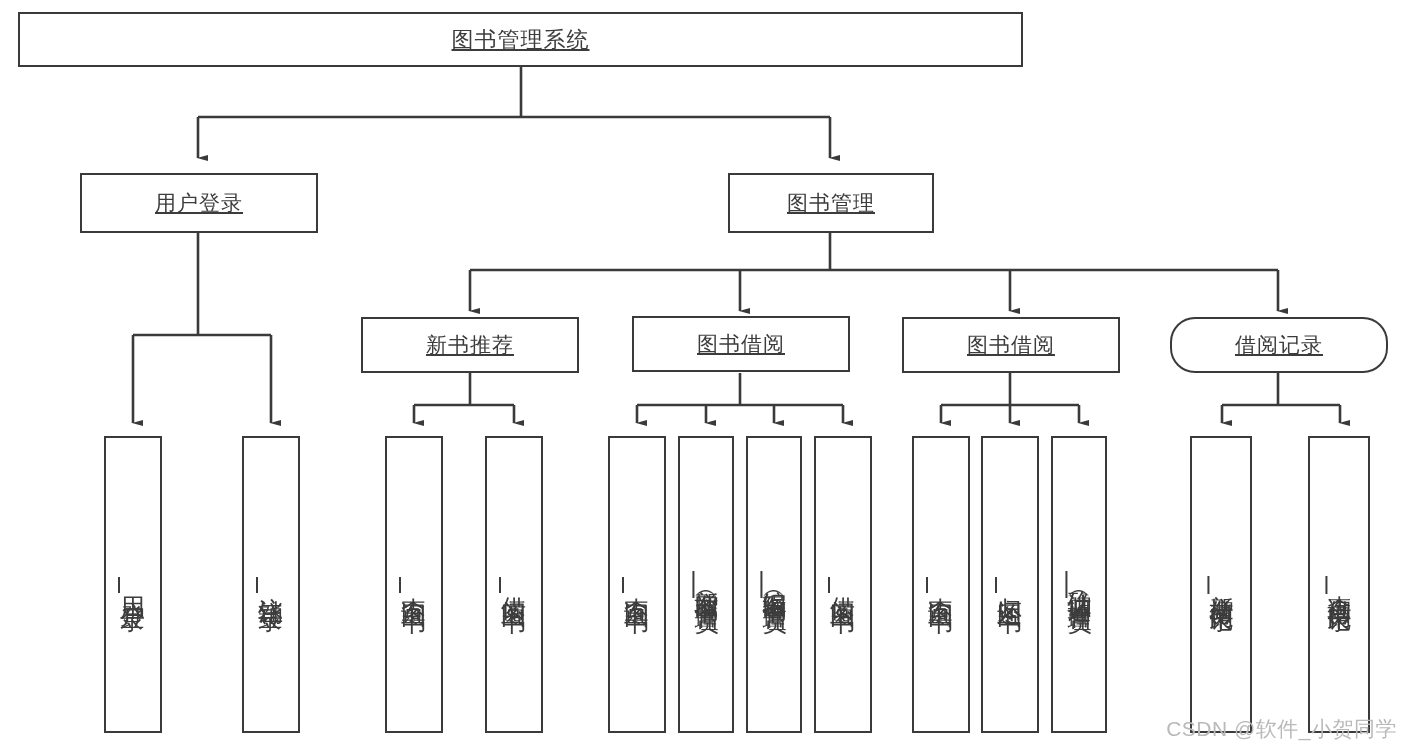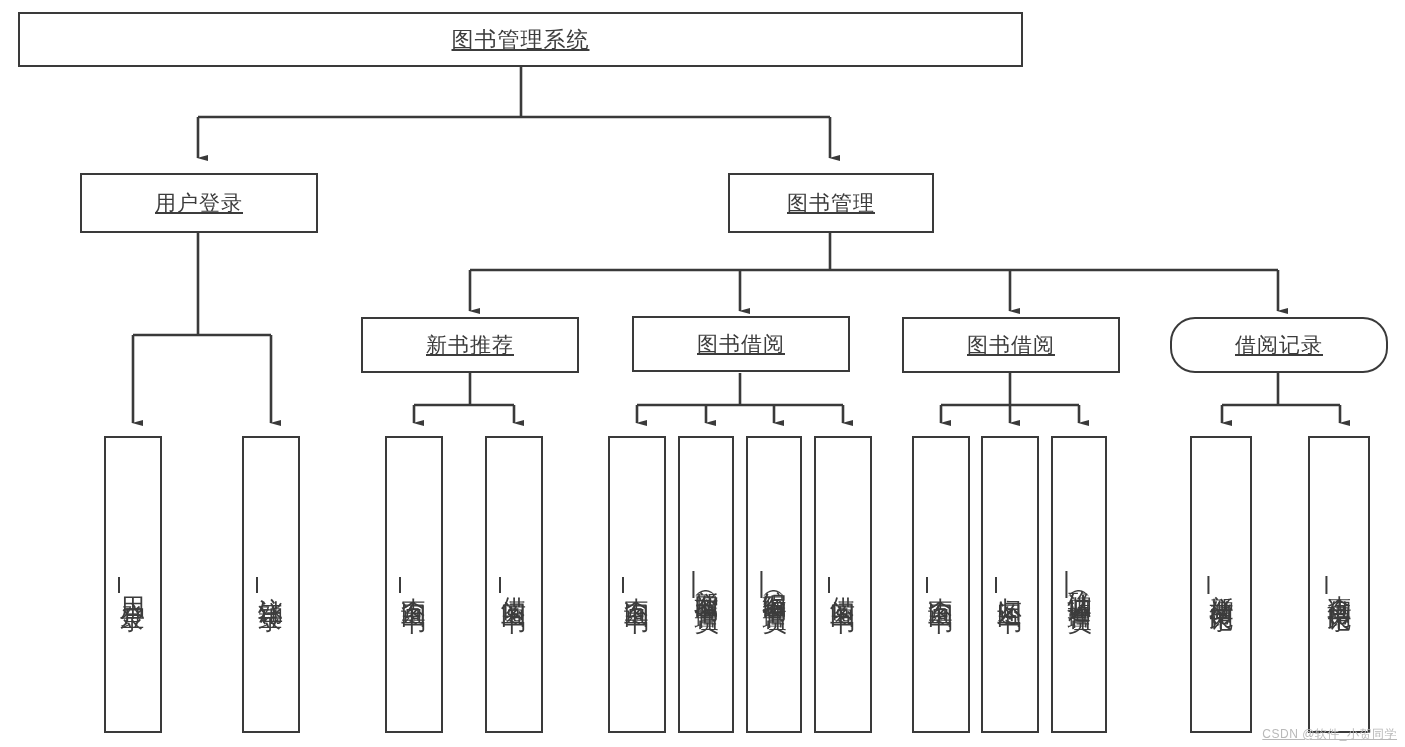--- a/index.html
+++ b/index.html
@@ -43,26 +43,25 @@
     font-size:25px;
     line-height:1.12;
     letter-spacing:4px;
     white-space:nowrap;
   }
   .node.v.narrow .lbl{font-size:24px;letter-spacing:3px;}
 
   .watermark{
     position:absolute;
     right:8px;bottom:4px;
-    font-size:12px;
+    font-size:21px;
     color:#b9b9b9;
     letter-spacing:.5px;
     white-space:nowrap;
     z-index:5;
-    text-decoration:underline;
   }
 </style>
 </head>
 <body>
 
 <div id="canvas">
 
   <svg class="edges" viewBox="0 0 1405 747" xmlns="http://www.w3.org/2000/svg">
     <defs>
       <marker id="arrow" markerWidth="10" markerHeight="12" refX="3" refY="10" orient="auto" markerUnits="userSpaceOnUse">

